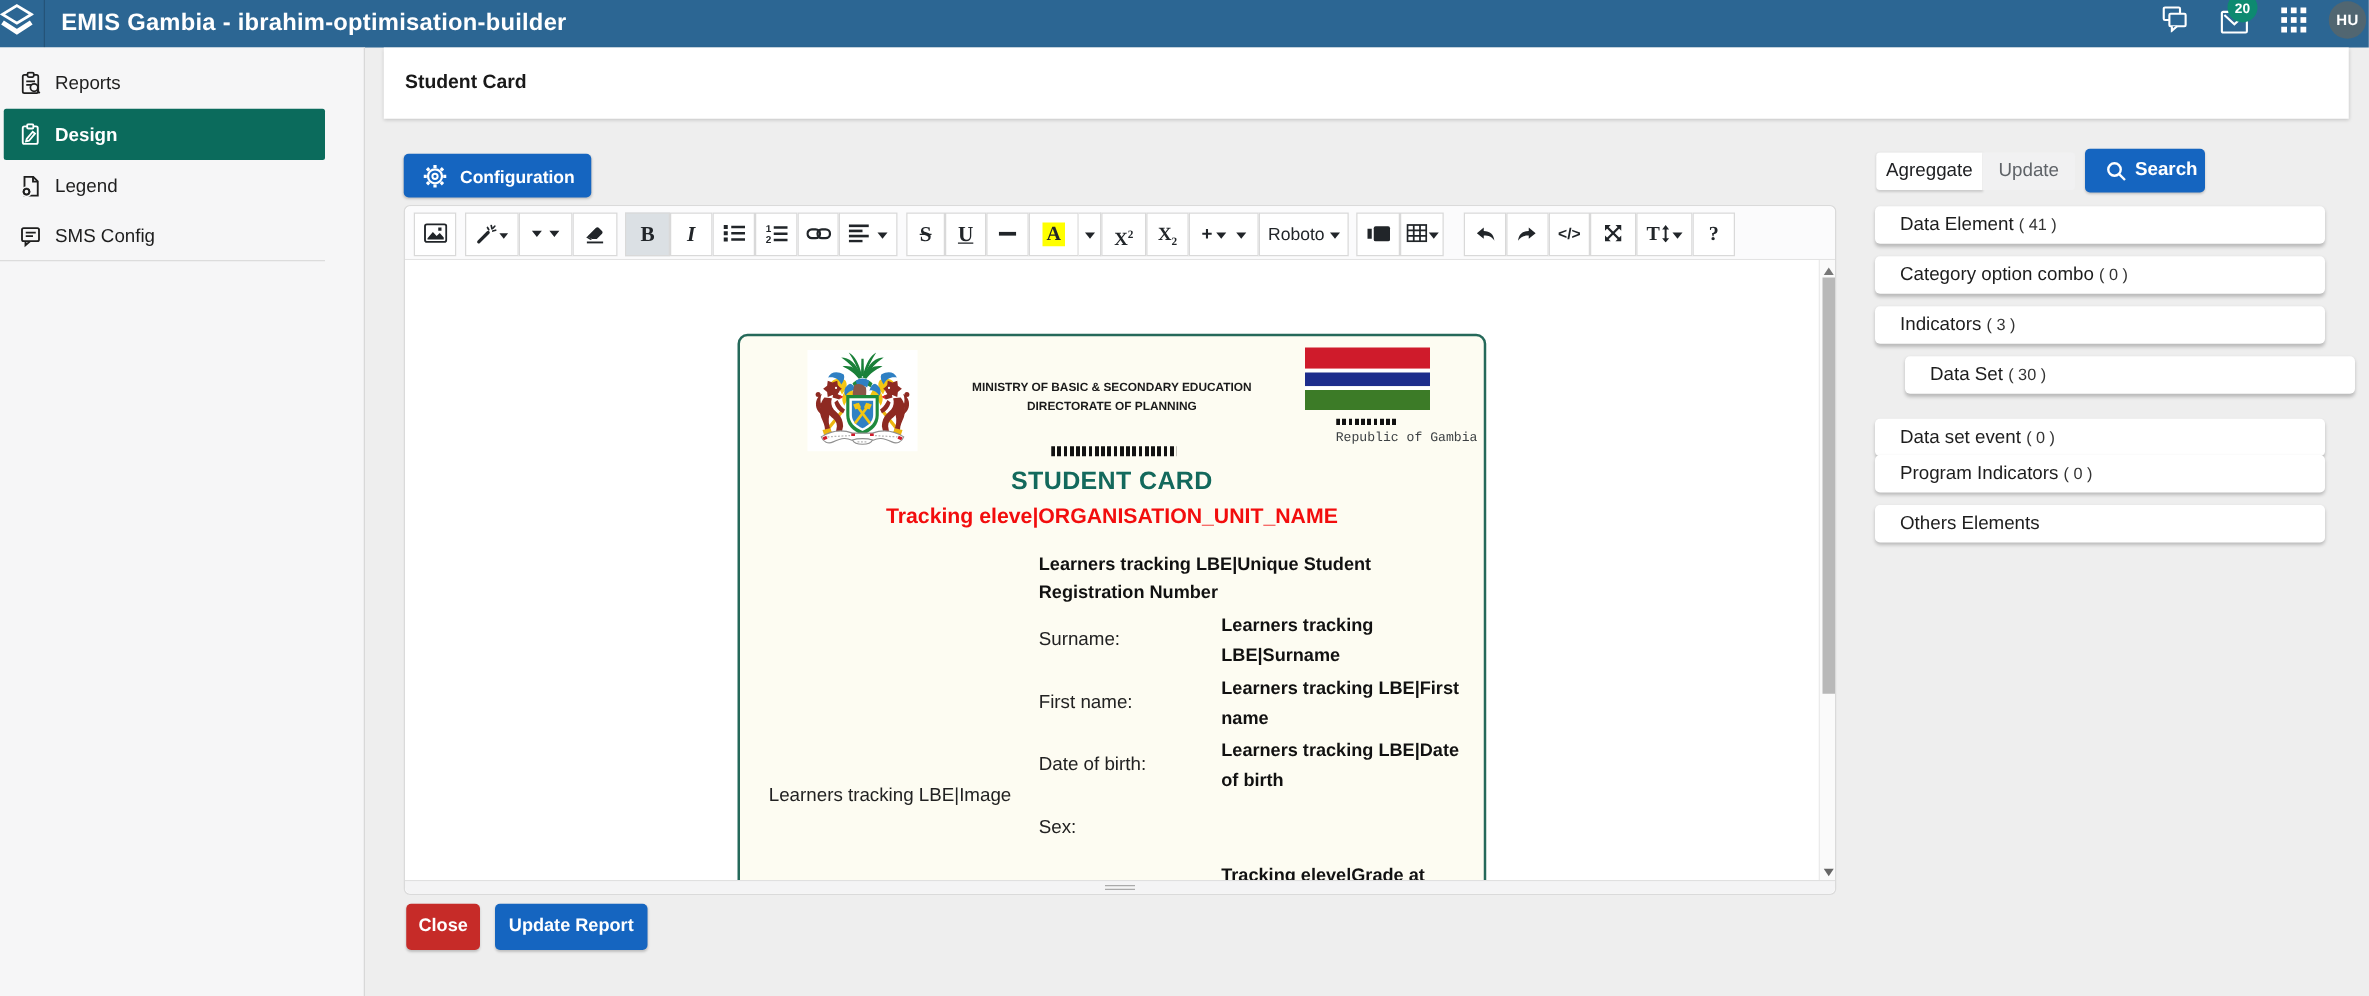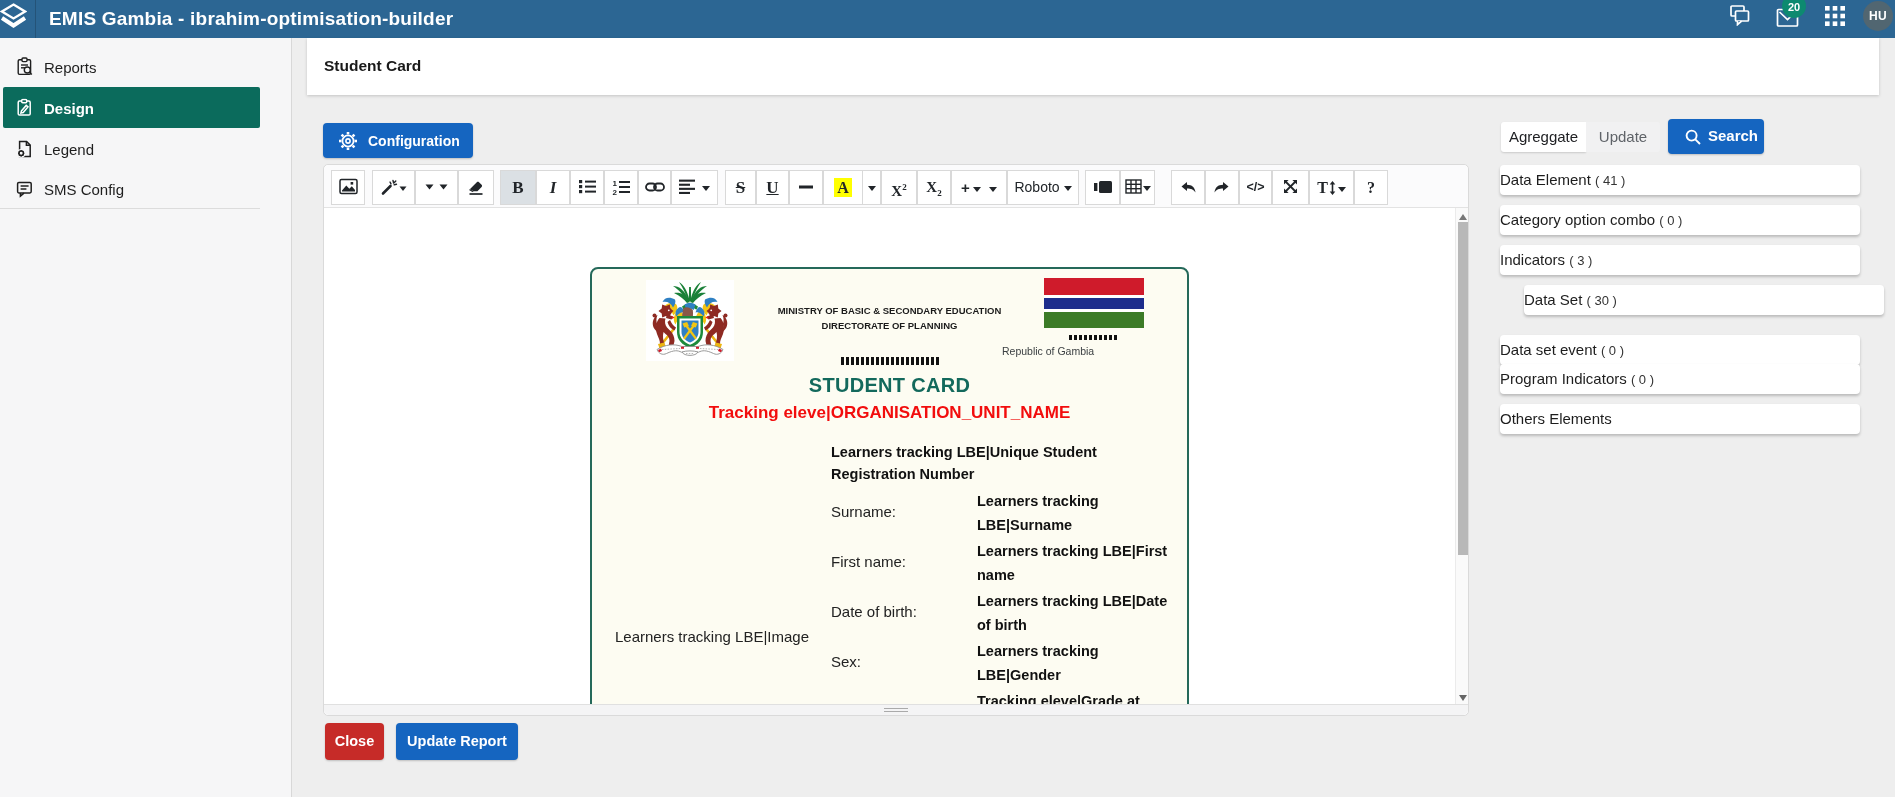--- a/index.html
+++ b/index.html
@@ -40,21 +40,21 @@
 #updbtn { position:absolute; left:396px; top:723px; width:122px; height:37px; background:#1565c0; border-radius:4px; color:#fff; font-weight:700; font-size:14.5px; text-align:center; line-height:37px; box-shadow:0 1px 2px rgba(0,0,0,.2); }
 
 
 #tabs { position:absolute; left:1501px; top:122px; height:30px; }
 .tab { position:absolute; top:0; height:30px; font-size:15px; line-height:30px; text-align:center; }
 #tab1 { left:0; width:85px; background:#fff; color:#202124; border-radius:3px 0 0 3px; box-shadow:0 1px 2px rgba(0,0,0,.15); }
 #tab2 { left:85px; width:74px; background:#f1f1f2; color:#5f6368; border-radius:0 3px 3px 0; }
 #searchbtn { position:absolute; left:1668px; top:119px; width:96px; height:35px; background:#1565c0; border-radius:4px; color:#fff; font-weight:700; font-size:15px; box-shadow:0 1px 2px rgba(0,0,0,.2); }
 #searchbtn svg { position:absolute; left:16px; top:9px; }
 #searchbtn span { position:absolute; left:40px; top:8px; }
-.acc { position:absolute; left:1500px; width:360px; height:30px; background:#fff; border-radius:4px; box-shadow:0 2px 3px rgba(0,0,0,.22); font-size:15px; color:#1d1d1d; line-height:30px; }
+.acc { position:absolute; left:1500px; width:360px; height:30px; background:#fff; border-radius:4px; box-shadow:0 2px 3px rgba(0,0,0,.22); font-size:15px; color:#1d1d1d; line-height:30px; padding-left:20px; }
 .acc .cnt { font-size:13px; color:#333; }
 
 
 #editor { position:absolute; left:323px; top:164px; width:1146px; height:552px; background:#fff; border:1px solid #dadada; border-radius:5px; }
 #toolbar { position:absolute; left:0; top:0; width:100%; height:43px; background:#fbfbfc; border-bottom:1px solid #e3e3e3; border-radius:5px 5px 0 0; }
 #editable { position:absolute; left:0; top:43px; width:1144px; height:498px; background:#fff; overflow:hidden; }
 #statusbar { position:absolute; left:0; bottom:0; width:100%; height:11px; background:#f4f4f5; border-top:1px solid #e0e0e0; border-radius:0 0 5px 5px; }
 #draghandle { position:absolute; left:50%; top:3px; width:24px; height:4px; transform:translateX(-50%); border-top:1px solid #aaa; border-bottom:1px solid #aaa; }
 
 #vscroll { position:absolute; right:0; top:0; width:13px; height:498px; background:#fafafa; border-left:1px solid #ebebeb; }
@@ -338,21 +338,21 @@
       <div class="ctext" id="redline" style="top:134px;">Tracking eleve|ORGANISATION_UNIT_NAME</div>
 
       <div class="abs" id="flag" style="left:452px; top:9px; width:100px; height:50px;">
         <div class="abs" style="left:0;top:0;width:100px;height:17px;background:#cf1b2b;"></div>
         <div class="abs" style="left:0;top:17px;width:100px;height:2.5px;background:#fff;"></div>
         <div class="abs" style="left:0;top:19.5px;width:100px;height:11.5px;background:#1d2d8c;"></div>
         <div class="abs" style="left:0;top:31px;width:100px;height:2.5px;background:#fff;"></div>
         <div class="abs" style="left:0;top:33.5px;width:100px;height:16.5px;background:#3c7b27;"></div>
       </div>
       <div class="bc" style="left:477px; top:66px; width:50px; height:5px;"></div>
-      <div class="ctext" style="left:410px; top:76px; width:180px; text-align:left; font-size:10.5px; color:#3c4043;">Republic of Gambia</div>
+      <div class="ctext" style="left:410px; top:76px; width:180px; text-align:right; font-size:10.5px; color:#3c4043;font-family:Liberation Mono, monospace;">Republic of Gambia</div>
 
       <div class="abs" id="coat" style="left:54px; top:11px; width:88px; height:81px; background:#fff;">
       <svg width="88" height="81" viewBox="0 0 88 81">
         <g fill="#1a8039">
           <path d="M44 22 C40 14 34 12 28 13 C34 16 38 19 41 23 Z"></path>
           <path d="M44 22 C48 14 54 12 60 13 C54 16 50 19 47 23 Z"></path>
           <path d="M43 21 C39 10 33 6 27 6 C33 10 38 15 41 22 Z"></path>
           <path d="M45 21 C49 10 55 6 61 6 C55 10 50 15 47 22 Z"></path>
           <path d="M43.5 20 C41 10 38 5 33 2 C37 8 40 14 42 21 Z"></path>
           <path d="M44.5 20 C47 10 50 5 55 2 C51 8 48 14 46 21 Z"></path>
@@ -429,21 +429,20 @@
       </div>
 
       <div class="val" style="left:239px; top:172px; width:280px; line-height:22px;">Learners tracking LBE|Unique Student Registration Number</div>
       <div class="lbl" style="left:239px; top:234px;">Surname:</div>
       <div class="val" style="left:385px; top:220px;">Learners tracking LBE|Surname</div>
       <div class="lbl" style="left:239px; top:284px;">First name:</div>
       <div class="val" style="left:385px; top:270px;">Learners tracking LBE|First name</div>
       <div class="lbl" style="left:239px; top:334px;">Date of birth:</div>
       <div class="val" style="left:385px; top:320px;">Learners tracking LBE|Date of birth</div>
       <div class="lbl" style="left:239px; top:384px;">Sex:</div>
-      <div class="val" style="left:385px; top:370px;">Learners tracking LBE|Gender</div>
       <div class="val" style="left:385px; top:420px;">Tracking eleve|Grade at registration</div>
       <div class="lbl" style="left:23px; top:359px;">Learners tracking LBE|Image</div>
     </div>
     <div id="vscroll">
       <div class="sarrow" style="top:6px; border-bottom:6px solid #777;"></div>
       <div id="vthumb"></div>
       <div class="sarrow" style="bottom:5px; border-top:6px solid #666;"></div>
     </div>
   </div>
   <div id="statusbar">

